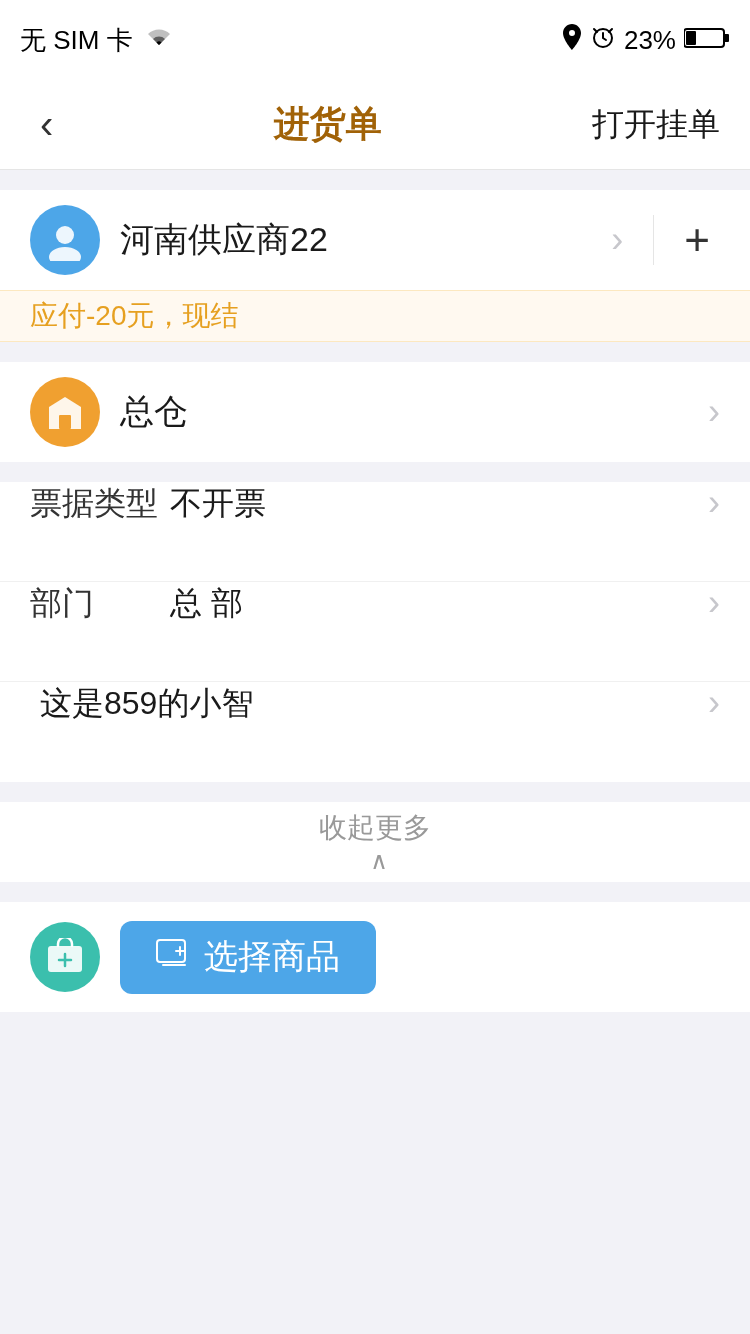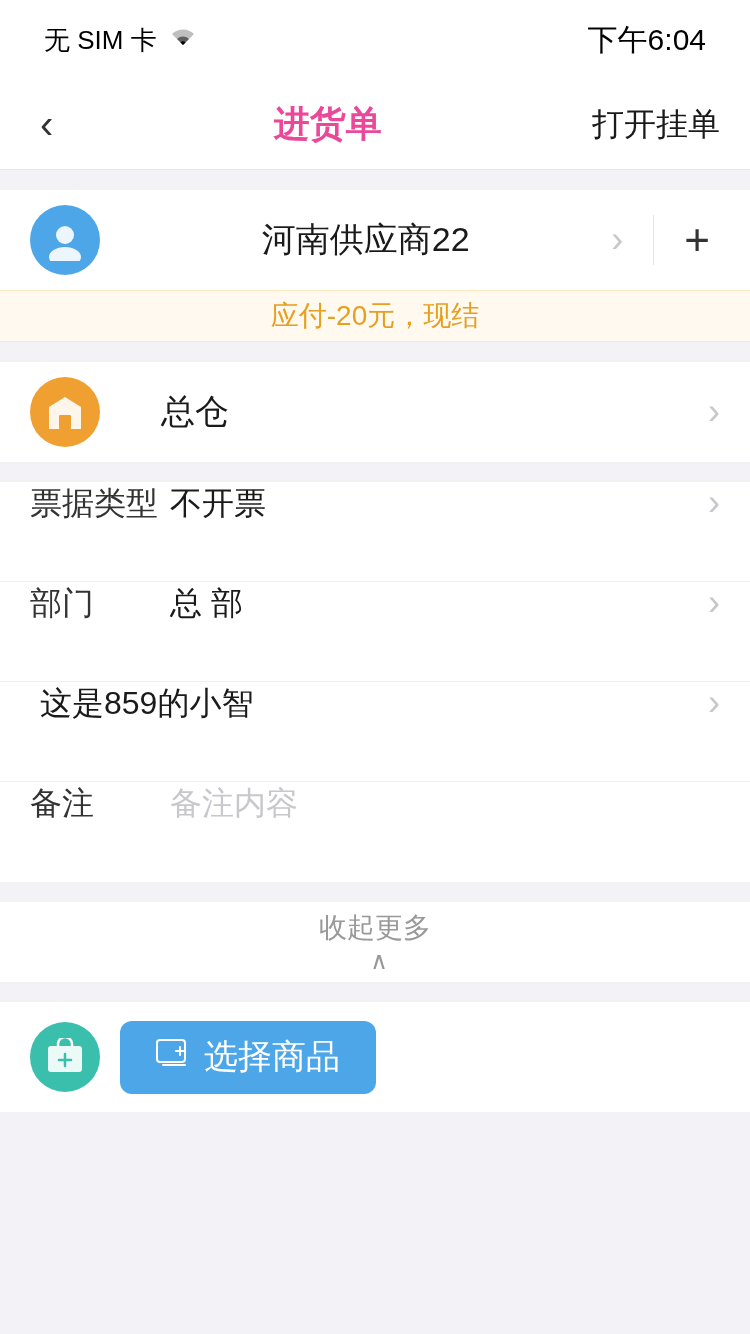--- a/index.html
+++ b/index.html
@@ -15,21 +15,21 @@
     }
 
     
     .status-bar {
       width: 100%;
       height: 80px;
       background: #fff;
       display: flex;
       align-items: center;
       justify-content: space-between;
-      padding: 0 44px;
+      padding: 0 20px;
       font-size: 28px;
       color: #000;
     }
     .status-left {
       display: flex;
       align-items: center;
       gap: 10px;
       font-size: 26px;
     }
     .status-center {
@@ -56,40 +56,39 @@
     }
     .nav-back {
       font-size: 40px;
       color: #333;
       cursor: pointer;
       padding: 10px;
     }
     .nav-title {
       font-size: 36px;
       font-weight: 600;
-      color: #ec4899;
+      color: #a16207;
       font-family: Liberation Serif, serif;
     }
     .nav-action {
       font-size: 32px;
       color: #1a1a1a;
       cursor: pointer;
     }
 
     
     .section-divider {
       height: 20px;
       background: #f2f2f7;
     }
 
     
     .card {
       background: #fff;
       margin-bottom: 17px;
-      text-align: center;
     }
 
     
     .supplier-row {
       background: #fff;
       display: flex;
       align-items: center;
       padding: 0 30px;
       height: 100px;
       border-bottom: none;
@@ -156,21 +155,20 @@
       display: flex;
       align-items: center;
       justify-content: center;
       margin-right: 20px;
       flex-shrink: 0;
     }
     .warehouse-name {
       flex: 1;
       font-size: 34px;
       color: #1a1a1a;
-      margin-left: 41px;
     }
     .chevron-right {
       color: #c7c7cc;
       font-size: 36px;
     }
 
     
     .form-section {
       background: #fff;
       margin-top: 20px;
@@ -277,21 +275,42 @@
     <div class="status-left">
       <span>无 SIM 卡</span>
       <span>
         <svg width="32" height="22" viewBox="0 0 32 22" fill="none">
           <path d="M16 18l2.5-2.5a3.5 3.5 0 00-5 0L16 18z" fill="#000"></path>
           <path d="M16 18L10 12a8.5 8.5 0 0112 0L16 18z" fill="#000" opacity="0.5"></path>
           <path d="M16 18L5 7a15.5 15.5 0 0122 0L16 18z" fill="#000" opacity="0.25"></path>
         </svg>
       </span>
     </div>
-    <div class="status-center">下午6:04</div>
+    <div class="status-right">
+      <span>
+        <svg width="20" height="26" viewBox="0 0 20 26" fill="none">
+          <path d="M10 0C5 0 1 4 1 9c0 7 9 17 9 17s9-10 9-17C19 4 15 0 10 0zm0 12a3 3 0 110-6 3 3 0 010 6z" fill="#000"></path>
+        </svg>
+      </span>
+      <span>
+        <svg width="26" height="26" viewBox="0 0 26 26" fill="none">
+          <circle cx="13" cy="14" r="9" stroke="#000" stroke-width="2" fill="none"></circle>
+          <path d="M13 9v5l3 2" stroke="#000" stroke-width="2" stroke-linecap="round"></path>
+          <path d="M4 5l3 3M22 5l-3 3" stroke="#000" stroke-width="2" stroke-linecap="round"></path>
+        </svg>
+      </span>
+      <span>23%</span>
+      <span>
+        <svg width="46" height="22" viewBox="0 0 46 22" fill="none">
+          <rect x="0" y="2" width="40" height="18" rx="3" stroke="#000" stroke-width="2" fill="none"></rect>
+          <rect x="40" y="7" width="5" height="8" rx="1" fill="#000"></rect>
+          <rect x="2" y="4" width="10" height="14" rx="1" fill="#000"></rect>
+        </svg>
+      </span>
+    </div>
   </div>
 
   <div class="nav-bar">
     <span class="nav-back">‹</span>
     <span class="nav-title">进货单</span>
     <span class="nav-action">打开挂单</span>
   </div>
 
   <div class="section-divider"></div>
 
@@ -337,24 +356,20 @@
       <span class="form-label">部门</span>
       <span class="form-value">总 部</span>
       <span class="form-chevron">›</span>
     </div>
 
     <div class="form-row">
       <span class="form-value">这是859的小智</span>
       <span class="form-chevron">›</span>
     </div>
 
-    <div class="form-row">
-      <span class="form-label">备注</span>
-      <span class="form-value placeholder">备注内容</span>
-    </div>
   </div>
 
   <div class="collapse-row">
     <span>收起更多</span>
     <span class="collapse-arrow">∧</span>
   </div>
 
   <div class="bottom-bar">
     <div class="product-icon">
       <svg width="42" height="38" viewBox="0 0 42 38" fill="none">

